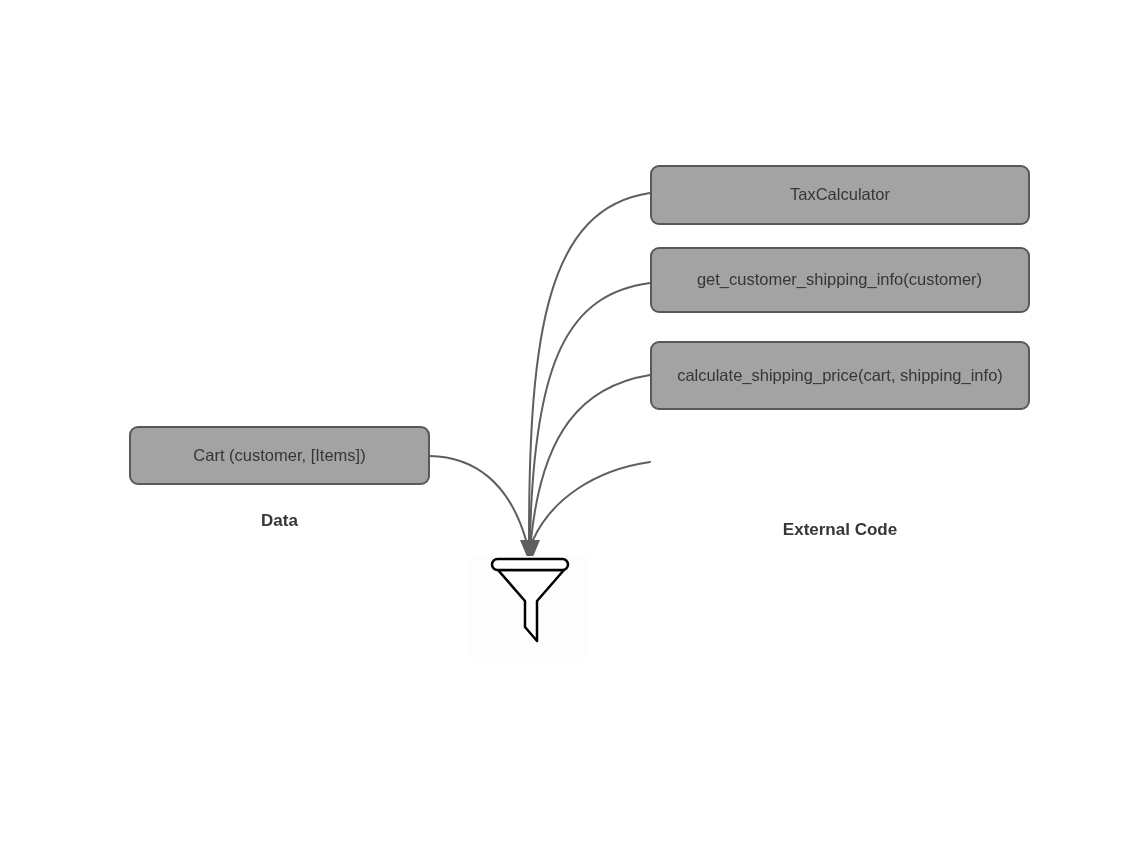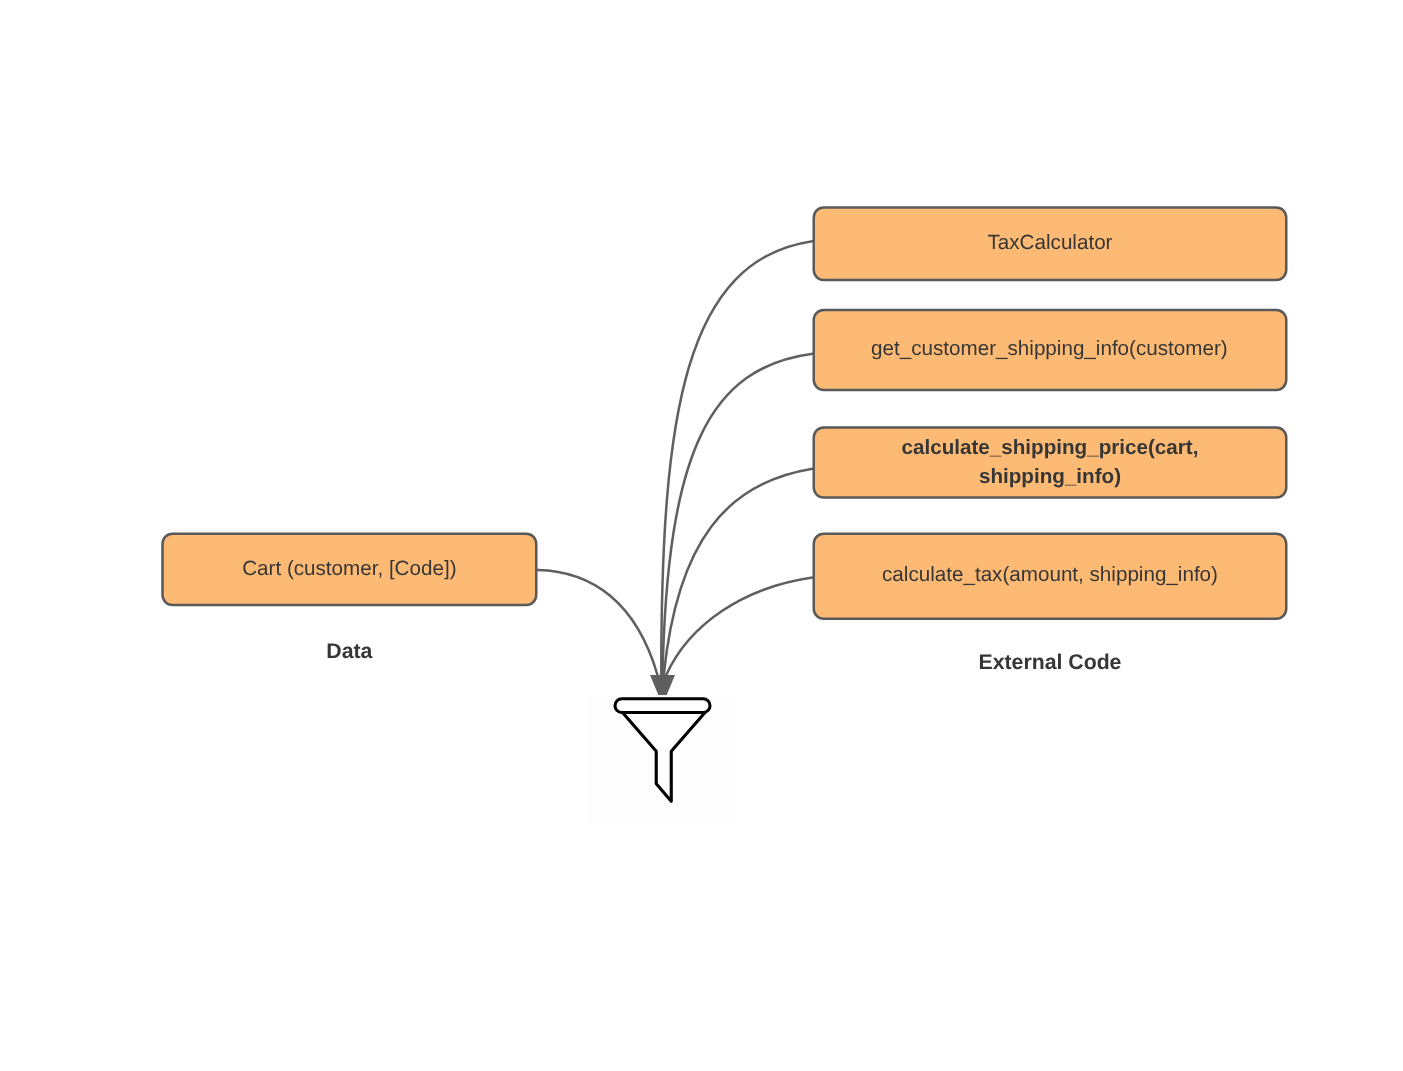--- a/index.html
+++ b/index.html
@@ -21,33 +21,33 @@
     top: 0;
     width: 1122px;
     height: 857px;
     pointer-events: none;
   }
   .node {
     position: absolute;
     box-sizing: border-box;
     border: 2px solid #595959;
     border-radius: 9px;
-    background: #fdba74;
+    background: #a3a3a3;
     display: flex;
     align-items: center;
     justify-content: center;
     text-align: center;
     color: #363636;
     font-size: 16.5px;
     line-height: 1.4;
     padding: 0 16px;
   }
   .node-tax      { left: 650px; top: 165px; width: 380px; height: 60px; }
   .node-get      { left: 650px; top: 247px; width: 380px; height: 66px; padding-left: 15px; }
-  .node-price    { left: 650px; top: 341px; width: 380px; height: 58px; font-weight: bold; }
+  .node-price    { left: 650px; top: 341px; width: 380px; height: 69px; }
   .node-ctax     { left: 650px; top: 426px; width: 380px; height: 70px; }
   .node-cart     { left: 129px; top: 426px; width: 301px; height: 59px; }
   .node-out      { left: 349px; top: 685px; width: 382px; height: 60px; }
   .group-label {
     position: absolute;
     text-align: center;
     font-weight: bold;
     font-size: 17px;
     color: #363636;
   }
@@ -86,26 +86,23 @@
   </div>
 
   <div class="node node-get">
     <span>get_customer_shipping_info(customer)</span>
   </div>
 
   <div class="node node-price">
     <span>calculate_shipping_price(cart, shipping_info)</span>
   </div>
 
-  <div class="node node-ctax">
-    <span>calculate_tax(amount, shipping_info)</span>
-  </div>
 
   <div class="node node-cart">
-    <span>Cart (customer, [Code])</span>
+    <span>Cart (customer, [Items])</span>
   </div>
 
 
   <div class="group-label label-data">Data</div>
   <div class="group-label label-external">External Code</div>
 
   <div class="funnel-wrap">
     <svg width="84" height="90" viewBox="0 0 84 90" xmlns="http://www.w3.org/2000/svg">
       <path d="M 10 14 L 37 45 L 37 71 L 49 85 L 49 45 L 76 14 Z" fill="#ffffff" stroke="#000000" stroke-width="2.5" stroke-linejoin="round"></path>
       <rect x="4" y="3" width="76" height="11" rx="5.5" fill="#ffffff" stroke="#000000" stroke-width="2.5"></rect>

